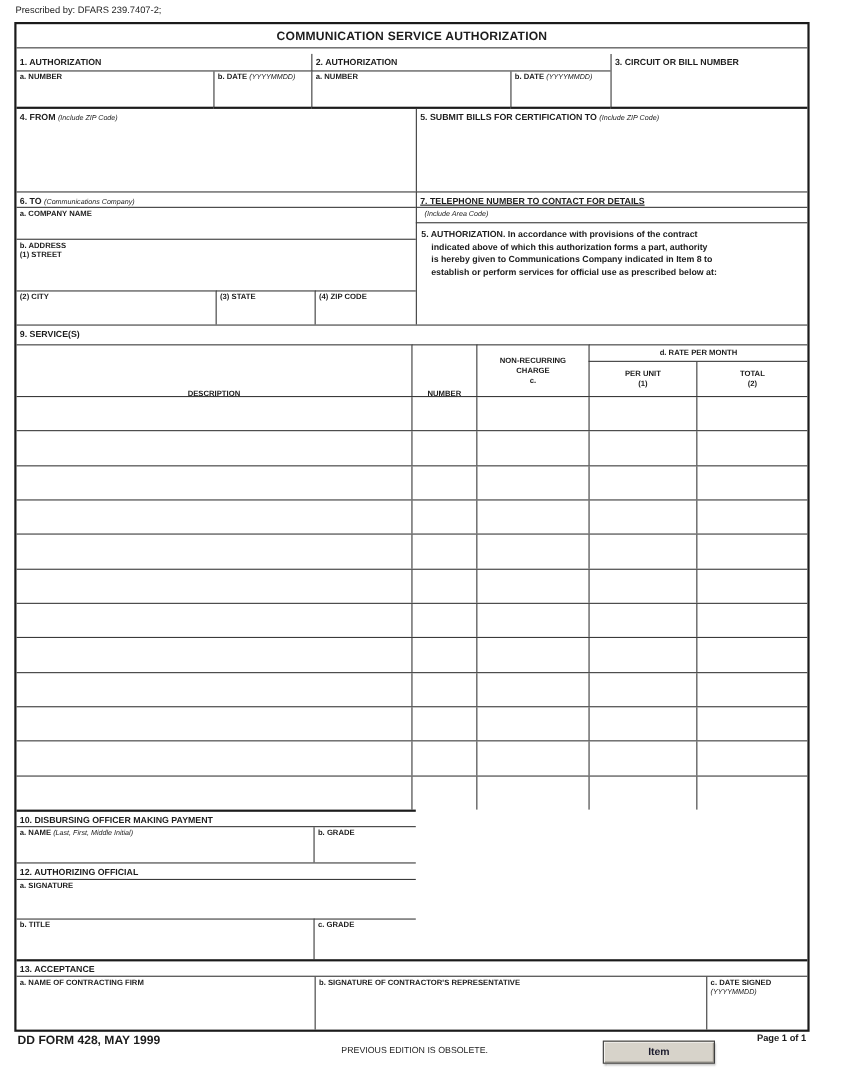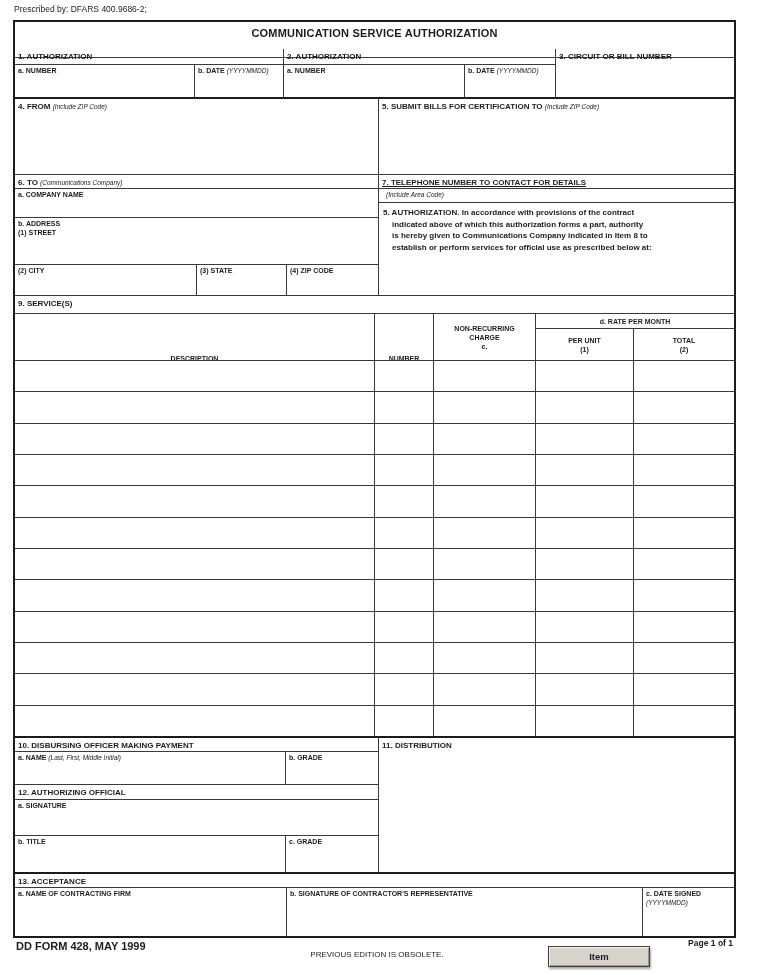--- a/index.html
+++ b/index.html
@@ -35,25 +35,25 @@
              box-shadow:inset 1px 1px 0 #f3f2ef, inset -1px -1px 0 #9a968c, 1px 2px 2px rgba(0,0,0,.35);
              font-family:"Liberation Sans",sans-serif;font-weight:bold;font-size:9.5px;color:#1d1d2e;
              cursor:pointer;}
   .two-line{display:flex;flex-direction:column;}
 </style>
 </head>
 <body>
 
 <div class="page">
 
-  <div class="prescribed">Prescribed by: DFARS 400.9686-2;</div>
+  <div class="prescribed">Prescribed by: DFARS 239.7407-2;</div>
 
   <div class="frame">
 
-    <div class="c bb title" style="left:0;top:0;width:719px;height:36px;">COMMUNICATION SERVICE AUTHORIZATION</div>
+    <div class="c bb title" style="left:0;top:0;width:719px;height:22px;">COMMUNICATION SERVICE AUTHORIZATION</div>
 
     <div class="c bb band" style="left:0;top:27px;width:268px;height:16px;">1. AUTHORIZATION</div>
     <div class="c bl bb band" style="left:268px;top:27px;width:272px;height:16px;">2. AUTHORIZATION</div>
     <div class="c bl bb2" style="left:540px;top:27px;width:179px;height:50px;">
       <div class="band">3. CIRCUIT OR BILL NUMBER</div>
     </div>
 
     <div class="c bb2" style="left:0;top:43px;width:179px;height:34px;">
       <div class="lab">a. NUMBER</div>
     </div>
@@ -211,23 +211,20 @@
         <div class="srow">
           <div class="scell" style="width: 359px;"></div>
           <div class="scell bl" style="width: 59px;"></div>
           <div class="scell bl" style="width: 102px;"></div>
           <div class="scell bl" style="width: 98px;"></div>
           <div class="scell bl" style="width: 101px;"></div>
         </div>
       </div>
 
     <div class="c bt2 bb band" style="left:0;top:714px;width:363px;height:16px;">10. DISBURSING OFFICER MAKING PAYMENT</div>
-    <div class="c bl bt2" style="left:363px;top:714px;width:356px;height:136px;">
-      <div class="band">11. DISTRIBUTION</div>
-    </div>
 
     <div class="c" style="left:0;top:730px;width:270px;height:32px;">
       <div class="lab"><span>a. NAME</span> <span class="hint">(Last, First, Middle Initial)</span></div>
     </div>
     <div class="c bl" style="left:270px;top:730px;width:93px;height:32px;">
       <div class="lab">b. GRADE</div>
     </div>
 
     <div class="c bt bb band" style="left:0;top:762px;width:363px;height:16px;">12. AUTHORIZING OFFICIAL</div>
     <div class="c" style="left:0;top:778px;width:363px;height:35px;">

